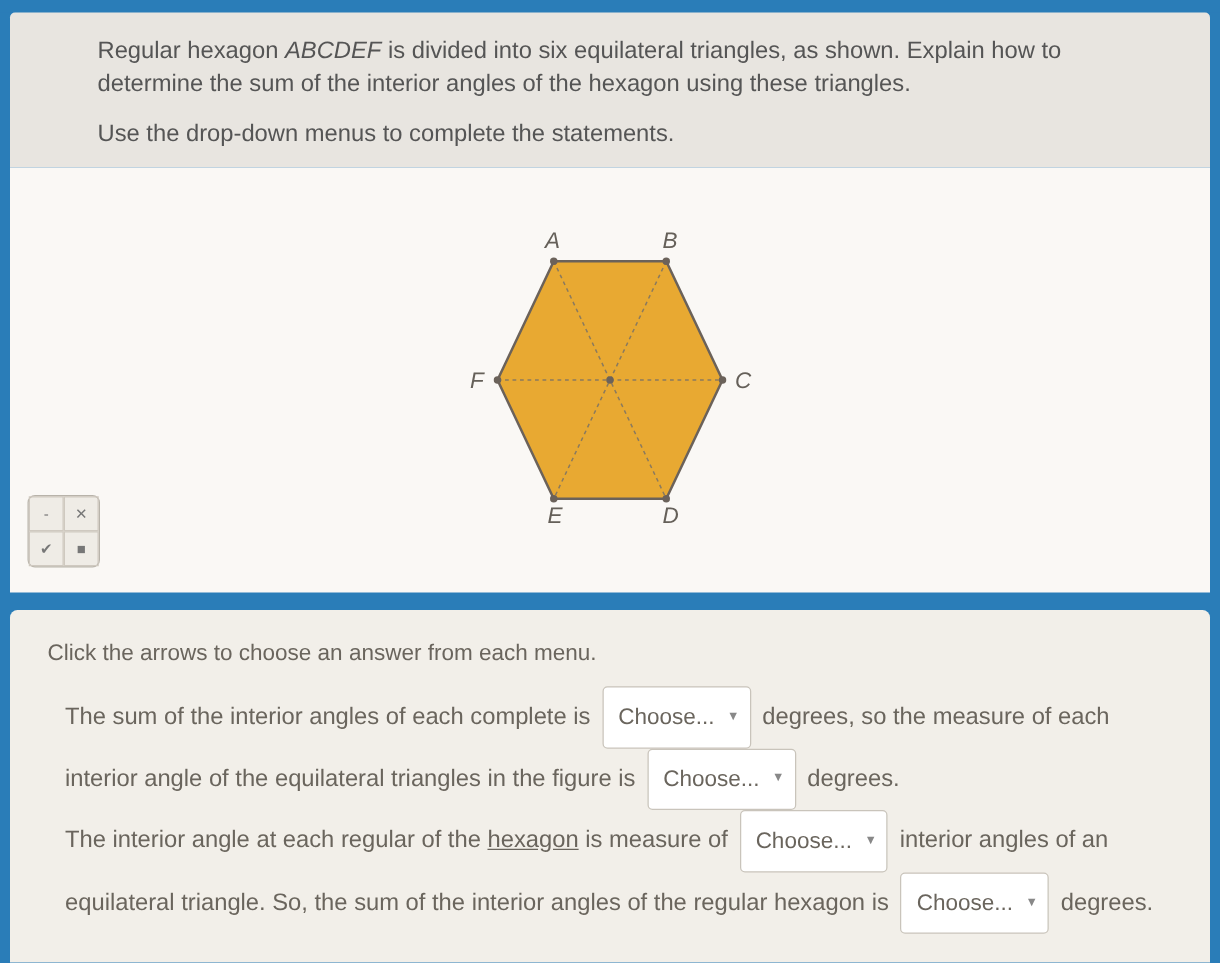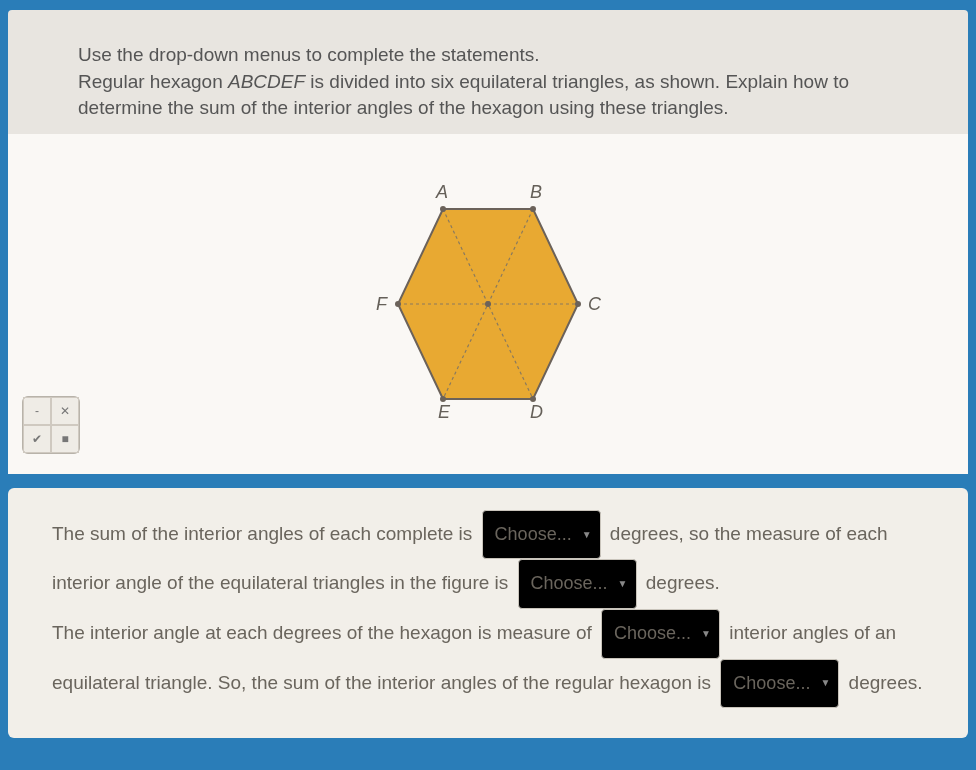--- a/index.html
+++ b/index.html
@@ -83,47 +83,47 @@
     margin-bottom: 14px;
     line-height: 1.4;
   }
   .answer-body {
     font-size: 19px;
     padding-left: 14px;
   }
   .dropdown {
     display: inline-flex;
     align-items: center;
-    background: #000000;
+    background: #ffffff;
     border: 1px solid #c9c4bb;
     border-radius: 4px;
     padding: 4px 8px 4px 12px;
     color: #6a655d;
     font-size: 18px;
     cursor: pointer;
     margin: 0 4px;
     vertical-align: middle;
   }
   .dropdown .caret {
     margin-left: 10px;
     font-size: 10px;
     color: #888;
   }
-  .underline { }
+  .underline { text-decoration: underline; }
 </style>
 </head>
 <body>
 
 <div class="top-bar"></div>
 
 <div class="question-panel">
-  <p style="margin-top:14px">Use the drop-down menus to complete the statements.</p>
   <p>
     <span>Regular hexagon </span><em>ABCDEF</em><span> is divided into six equilateral triangles, as shown. Explain how to determine the sum of the interior angles of the hexagon using these triangles.</span>
   </p>
+  <p style="margin-top:14px">Use the drop-down menus to complete the statements.</p>
 </div>
 
 <div class="figure-panel">
   <div class="hexagon-container">
     <svg width="260" height="260" viewBox="0 0 260 260">
       <polygon points="85,35 175,35 220,130 175,225 85,225 40,130" fill="#e8a932" stroke="#6b625a" stroke-width="2"></polygon>
       <line x1="85" y1="35" x2="175" y2="225" stroke="#8a7a5e" stroke-width="1.2" stroke-dasharray="3,3"></line>
       <line x1="175" y1="35" x2="85" y2="225" stroke="#8a7a5e" stroke-width="1.2" stroke-dasharray="3,3"></line>
       <line x1="40" y1="130" x2="220" y2="130" stroke="#8a7a5e" stroke-width="1.2" stroke-dasharray="3,3"></line>
       <circle cx="130" cy="130" r="3" fill="#6b625a"></circle>
@@ -144,34 +144,35 @@
 
   <div class="nav-widget">
     <div>-</div>
     <div>✕</div>
     <div>✔</div>
     <div>■</div>
   </div>
 </div>
 
 <div class="answer-panel">
+  <p class="answer-instruction">Click the arrows to choose an answer from each menu.</p>
   <div class="answer-body">
     <span>The sum of the interior angles of each complete is </span>
     <span class="dropdown">
       <span>Choose...</span>
       <span class="caret">▼</span>
     </span>
     <span> degrees, so the measure of each interior angle of the equilateral triangles in the figure is </span>
     <span class="dropdown">
       <span>Choose...</span>
       <span class="caret">▼</span>
     </span>
     <span> degrees.</span>
     <br>
-    <span>The interior angle at each degrees of the </span><span class="underline">hexagon</span><span> is measure of </span>
+    <span>The interior angle at each regular of the </span><span class="underline">hexagon</span><span> is measure of </span>
     <span class="dropdown">
       <span>Choose...</span>
       <span class="caret">▼</span>
     </span>
     <span> interior angles of an equilateral triangle. So, the sum of the interior angles of the regular hexagon is </span>
     <span class="dropdown">
       <span>Choose...</span>
       <span class="caret">▼</span>
     </span>
     <span> degrees.</span>

